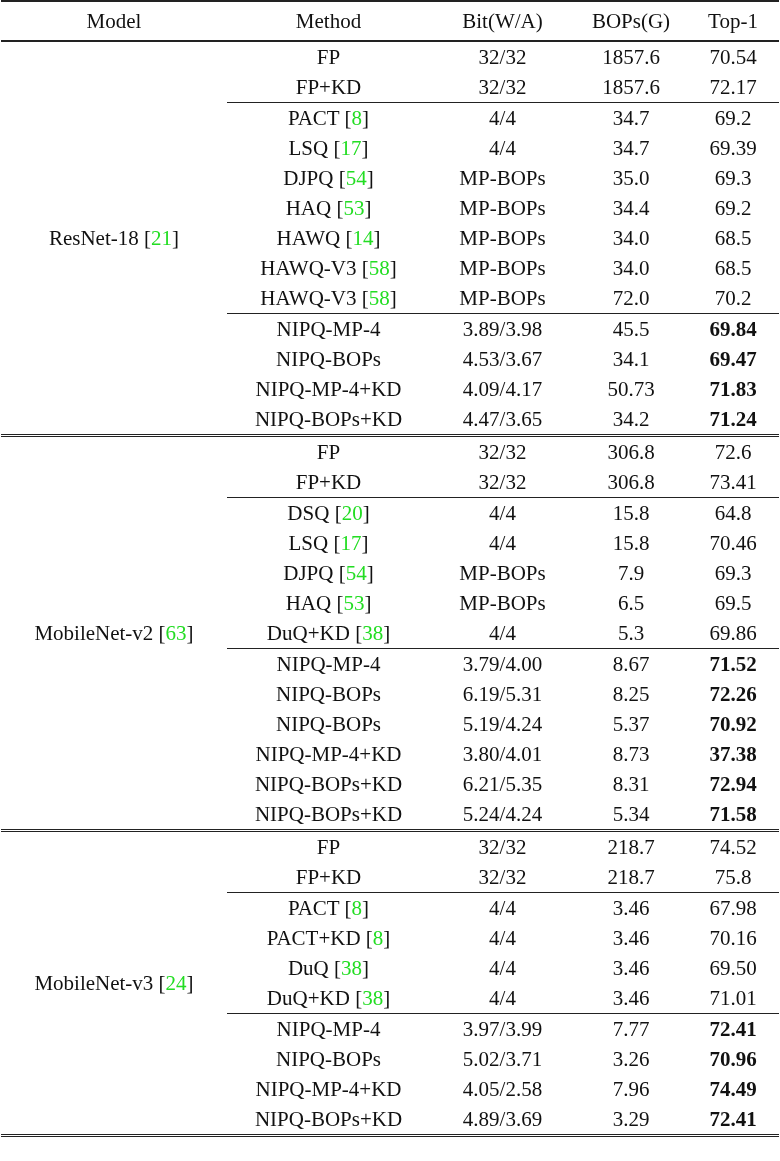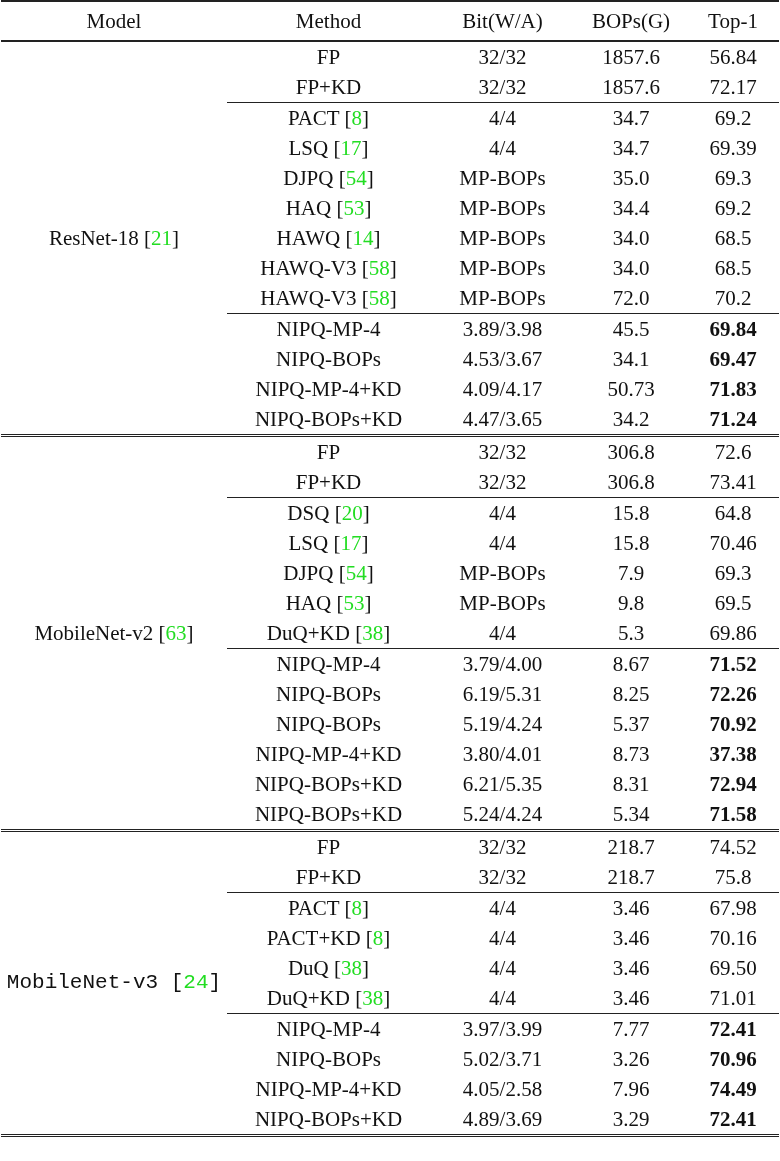--- a/index.html
+++ b/index.html
@@ -57,21 +57,21 @@
       <th class="toprule headrule">BOPs(G)</th>
       <th class="toprule headrule">Top-1</th>
     </tr>
   </thead>
   <tbody id="tbody">
       <tr>
         <td class="model" rowspan="13"><span>ResNet-18</span> [<span class="cite">21</span>]</td>
         <td class="sub"><span>FP</span></td>
         <td class="sub">32/32</td>
         <td class="sub">1857.6</td>
-        <td class="sub">56.84</td>
+        <td class="sub">70.54</td>
       </tr>
       <tr>
         <td class="sub"><span>FP+KD</span></td>
         <td class="sub">32/32</td>
         <td class="sub">1857.6</td>
         <td class="sub">72.17</td>
       </tr>
       <tr class="midrule">
         <td class="sub"><span>PACT</span> [<span class="cite">8</span>]</td>
         <td class="sub">4/4</td>
@@ -165,21 +165,21 @@
       </tr>
       <tr>
         <td class="sub"><span>DJPQ</span> [<span class="cite">54</span>]</td>
         <td class="sub">MP-BOPs</td>
         <td class="sub">7.9</td>
         <td class="sub">69.3</td>
       </tr>
       <tr>
         <td class="sub"><span>HAQ</span> [<span class="cite">53</span>]</td>
         <td class="sub">MP-BOPs</td>
-        <td class="sub">9.8</td>
+        <td class="sub">6.5</td>
         <td class="sub">69.5</td>
       </tr>
       <tr>
         <td class="sub"><span>DuQ+KD</span> [<span class="cite">38</span>]</td>
         <td class="sub">4/4</td>
         <td class="sub">5.3</td>
         <td class="sub">69.86</td>
       </tr>
       <tr class="midrule">
         <td class="sub"><span>NIPQ-MP-4</span></td>
@@ -211,21 +211,21 @@
         <td class="sub">8.31</td>
         <td class="sub bold">72.94</td>
       </tr>
       <tr>
         <td class="sub"><span>NIPQ-BOPs+KD</span></td>
         <td class="sub">5.24/4.24</td>
         <td class="sub">5.34</td>
         <td class="sub bold">71.58</td>
       </tr>
       <tr class="grouprule">
-        <td class="model" rowspan="10" style="border-bottom: 3px double rgb(34, 34, 34); font-family: Liberation Mono, monospace;"><span>MobileNet-v3</span> [<span class="cite">24</span>]</td>
+        <td class="model" rowspan="10" style="border-bottom: 3px double rgb(34, 34, 34);"><span>MobileNet-v3</span> [<span class="cite">24</span>]</td>
         <td class="sub"><span>FP</span></td>
         <td class="sub">32/32</td>
         <td class="sub">218.7</td>
         <td class="sub">74.52</td>
       </tr>
       <tr>
         <td class="sub"><span>FP+KD</span></td>
         <td class="sub">32/32</td>
         <td class="sub">218.7</td>
         <td class="sub">75.8</td>

